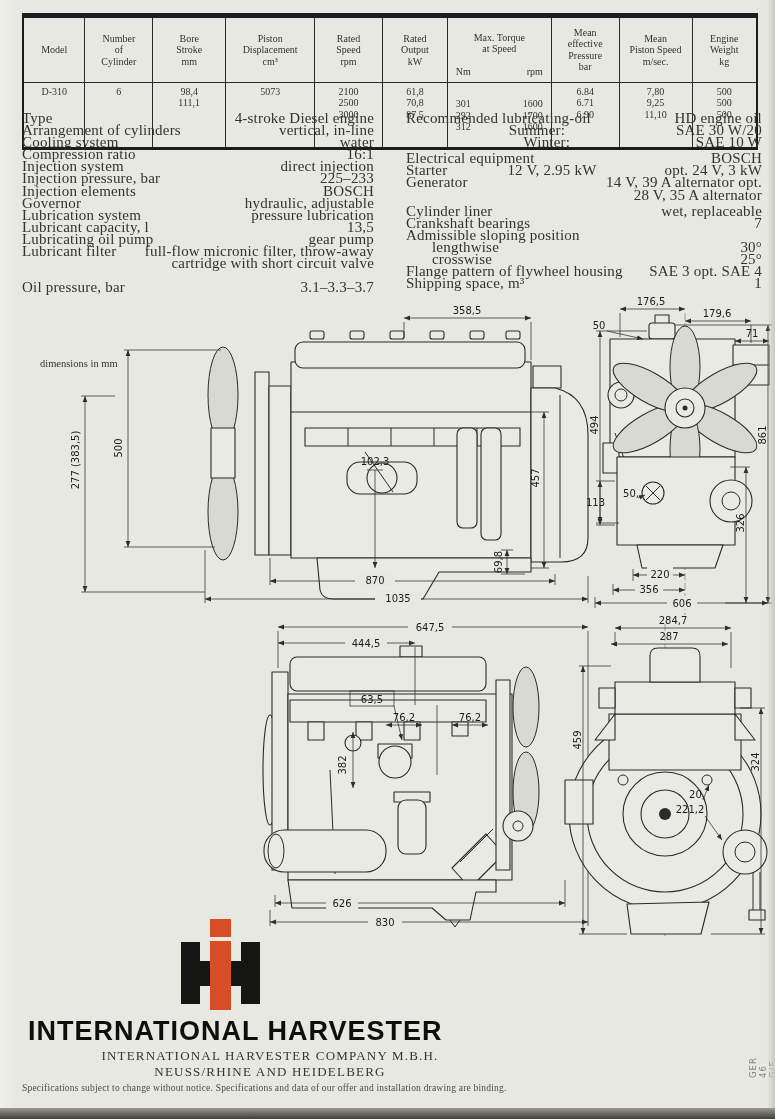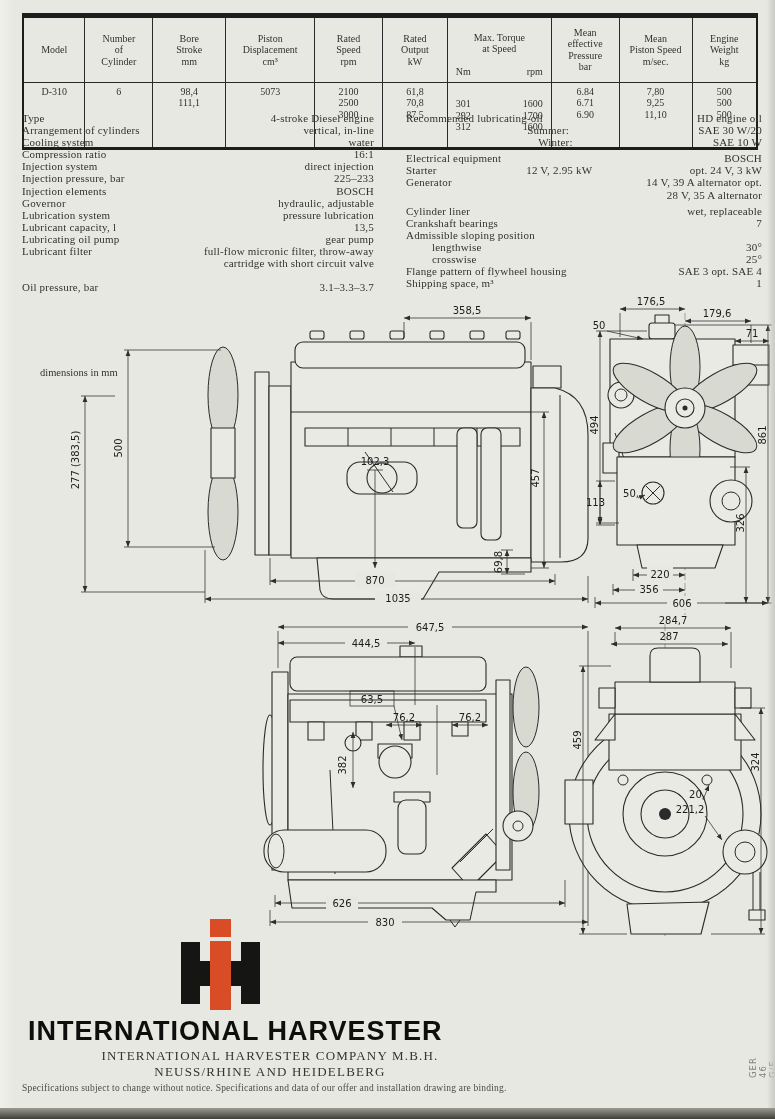--- a/index.html
+++ b/index.html
@@ -15,32 +15,32 @@
   .tq-cell{padding:0;}
   .tq-wrap{display:flex;flex-direction:column;height:100%;}
   .tq-top{flex:1;display:flex;align-items:center;justify-content:center;white-space:pre-line;}
   .tq-sub{display:flex;justify-content:space-between;padding:0 7px 2px 7px;gap:16px;}
   .tq-data{display:flex;justify-content:space-between;padding:1px 7px;}
   .tq-data span{white-space:pre-line;}
   .tq-data span:first-child{text-align:center;}
   .tq-data span:last-child{text-align:right;}
   
   .specs{position:absolute;left:22px;top:112px;width:740px;display:flex;justify-content:space-between;
-         font-size:11px;line-height:12.1px;letter-spacing:0.2px;}
+         font-size:15px;line-height:12.1px;letter-spacing:0.2px;}
   .spec-col-l{width:352px;}
   .spec-col-r{width:356px;}
   .spec-row{display:flex;}
   .s-label{white-space:pre;}
   .s-mid{margin-left:auto;}
   .s-val{margin-left:auto;text-align:right;white-space:pre-line;padding-left:8px;}
   .indent .s-label{padding-left:26px;}
   .gap-sm{margin-top:4px;}
   .gap-lg{margin-top:12px;}
   
-  .dim-note{position:absolute;left:40px;top:367px;font-size:10.5px;}
+  .dim-note{position:absolute;left:40px;top:358px;font-size:10.5px;}
   .dwg{position:absolute;}
   #svg1{left:55px;top:300px;}
   #svg2{left:585px;top:295px;}
   #svg3{left:250px;top:610px;}
   #svg4{left:555px;top:610px;}
   .eng{fill:#e8eae3;stroke:#2b2b2b;stroke-width:1.1;stroke-linejoin:round;}
   .eng2{fill:none;stroke:#2b2b2b;stroke-width:1;stroke-linejoin:round;}
   .shade{fill:#d8dad2;stroke:#2b2b2b;stroke-width:1;}
   .dim{stroke:#2e2e2e;stroke-width:0.75;fill:none;}
   .cl{stroke:#5a5a55;stroke-width:0.5;stroke-dasharray:7 3;fill:none;}

